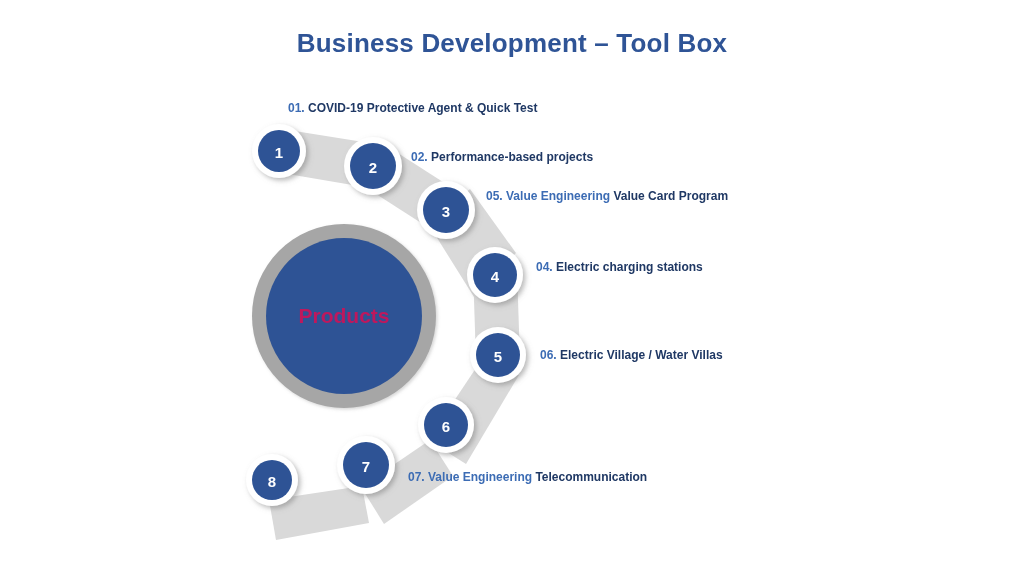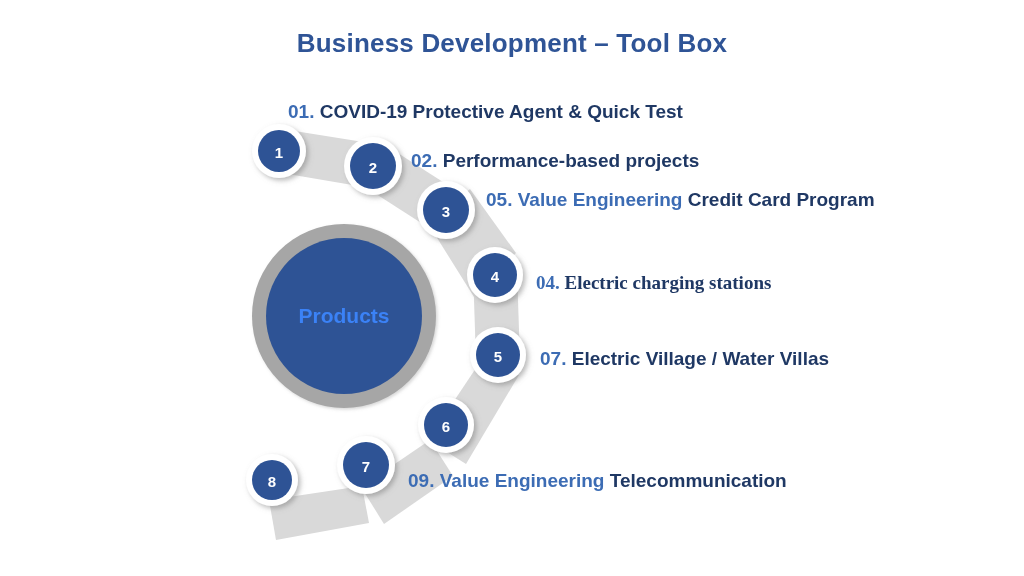--- a/index.html
+++ b/index.html
@@ -31,29 +31,29 @@
     transform:translate(-50%,-50%);
     pointer-events:none;
     font-family:"Liberation Sans", sans-serif;
   }
 
   
   #hub-text{
     position:absolute;left:344px;top:316px;
     transform:translate(-50%,-50%);
     width:170px;text-align:center;
-    color:#3b82f6;font-weight:bold;font-size:21px;line-height:1.22;
+    color:#be185d;font-weight:bold;font-size:21px;line-height:1.22;
     font-family:"Liberation Sans", sans-serif;
     pointer-events:none;
   }
 
   
   .caption{
     position:absolute;
-    font-size:19px;font-weight:bold;
+    font-size:12px;font-weight:bold;
     white-space:nowrap;
     font-family:"Liberation Sans", sans-serif;
     color:#1F3864;
   }
   .caption .accent{color:#3C6CB4;}
   .caption .strong{color:#1F3864;}
 </style>
 </head>
 <body>
 
@@ -143,36 +143,36 @@
 
   <div class="caption" style="left:411px;top:144px;margin-top:6px;">
     <span class="accent">02.</span>
     
     <span class="strong">Performance-based projects</span>
   </div>
 
   <div class="caption" style="left:486px;top:189px;">
     <span class="accent">05.</span>
     <span class="accent">Value Engineering</span>
-    <span class="strong">Credit Card Program</span>
+    <span class="strong">Value Card Program</span>
   </div>
 
-  <div class="caption" style="left:536px;top:272px;font-family:Liberation Serif, serif;">
+  <div class="caption" style="left:536px;top:260px;">
     <span class="accent">04.</span>
     
     <span class="strong">Electric charging stations</span>
   </div>
 
   <div class="caption" style="left:540px;top:348px;">
-    <span class="accent">07.</span>
+    <span class="accent">06.</span>
     
     <span class="strong">Electric Village / Water Villas</span>
   </div>
 
 
   <div class="caption" style="left:408px;top:470px;">
-    <span class="accent">09.</span>
+    <span class="accent">07.</span>
     <span class="accent">Value Engineering</span>
     <span class="strong">Telecommunication</span>
   </div>
 
 
 </div>
 
 </body></html>

